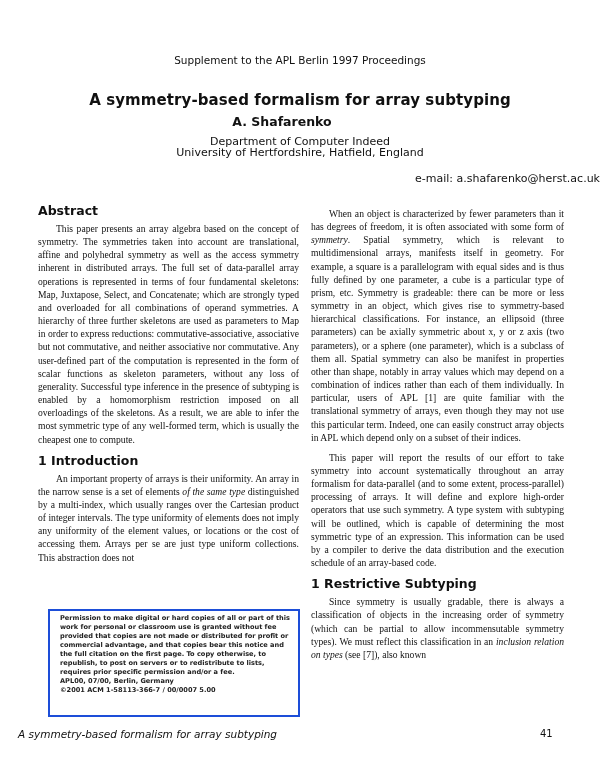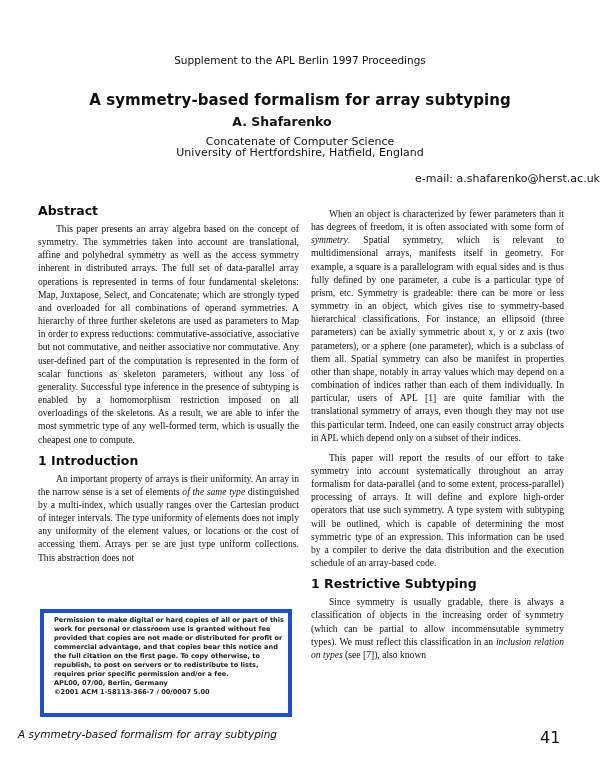--- a/index.html
+++ b/index.html
@@ -11,31 +11,31 @@
   #author { position:absolute; top:114px; left:0; width:564px; text-align:center; font-size:12.5px; font-weight:bold; }
   .aff { position:absolute; left:0; width:600px; text-align:center; font-size:11px; }
   #aff1 { top:135px; } #aff2 { top:146px; } #aff3 { top:172px;text-align:right; }
   .col { position:absolute; font-size:9.6px; line-height:13.15px; text-align:justify; }
   #colL { left:38px; top:203px; width:261px; }
   #colR { left:311px; top:200px; width:253px; }
   .h { font-family: "DejaVu Sans", sans-serif; font-weight:bold; font-size:12.5px; margin:0 0 3px 0; line-height:16px; }
   .p { margin:0; text-indent:18px; }
   .p.noind { text-indent:0; }
   .gap { margin-top:7px; }
-  #perm { position:absolute; left:40px; top:609px; width:252px; height:108px; border:4px solid #1d4ed8; padding:3px 4px 0 10px; box-sizing:border-box; font-size:6.6px; line-height:9px; font-family:"DejaVu Sans", sans-serif; font-weight:bold; color:#222; }
+  #perm { position:absolute; left:48px; top:609px; width:252px; height:108px; border:2px solid #1d4ed8; padding:3px 4px 0 10px; box-sizing:border-box; font-size:6.6px; line-height:9px; font-family:"DejaVu Sans", sans-serif; font-weight:bold; color:#222; }
   #footer-title { position:absolute; left:18px; top:728px; font-size:10.5px; font-style:italic; }
-  #page-num { position:absolute; left:540px; top:728px; font-size:16px; }
+  #page-num { position:absolute; left:540px; top:728px; font-size:10px; }
 </style>
 </head>
 <body>
 
 <div class="sans" id="proc">Supplement to the APL Berlin 1997 Proceedings</div>
 <div class="sans" id="title">A symmetry-based formalism for array subtyping</div>
 <div class="sans" id="author">A. Shafarenko</div>
-<div class="sans aff" id="aff1">Concatenate of Computer Science</div>
+<div class="sans aff" id="aff1">Department of Computer Indeed</div>
 <div class="sans aff" id="aff2">University of Hertfordshire, Hatfield, England</div>
 <div class="sans aff" id="aff3">e-mail: a.shafarenko@herst.ac.uk</div>
 
 <div class="col serif" id="colL">
   <div class="h">Abstract</div>
   <p class="p">This paper presents an array algebra based on the concept of symmetry. The symmetries taken into account are translational, affine and polyhedral symmetry as well as the access symmetry inherent in distributed arrays. The full set of data-parallel array operations is represented in terms of four fundamental skeletons: Map, Juxtapose, Select, and Concatenate; which are strongly typed and overloaded for all combinations of operand symmetries. A hierarchy of three further skeletons are used as parameters to Map in order to express reductions: commutative-associative, associative but not commutative, and neither associative nor commutative. Any user-defined part of the computation is represented in the form of scalar functions as skeleton parameters, without any loss of generality. Successful type inference in the presence of subtyping is enabled by a homomorphism restriction imposed on all overloadings of the skeletons. As a result, we are able to infer the most symmetric type of any well-formed term, which is usually the cheapest one to compute.</p>
   <div class="h gap">1 Introduction</div>
   <p class="p"><span>An important property of arrays is their uniformity. An array in the narrow sense is a set of elements </span><i>of the same type</i><span id="p1after"> distinguished by a multi-index, which usually ranges over the Cartesian product of integer intervals. The type uniformity of elements does not imply any uniformity of the element values, or locations or the cost of accessing them. Arrays per se are just type uniform collections. This abstraction does not</span></p>
 </div>
 

